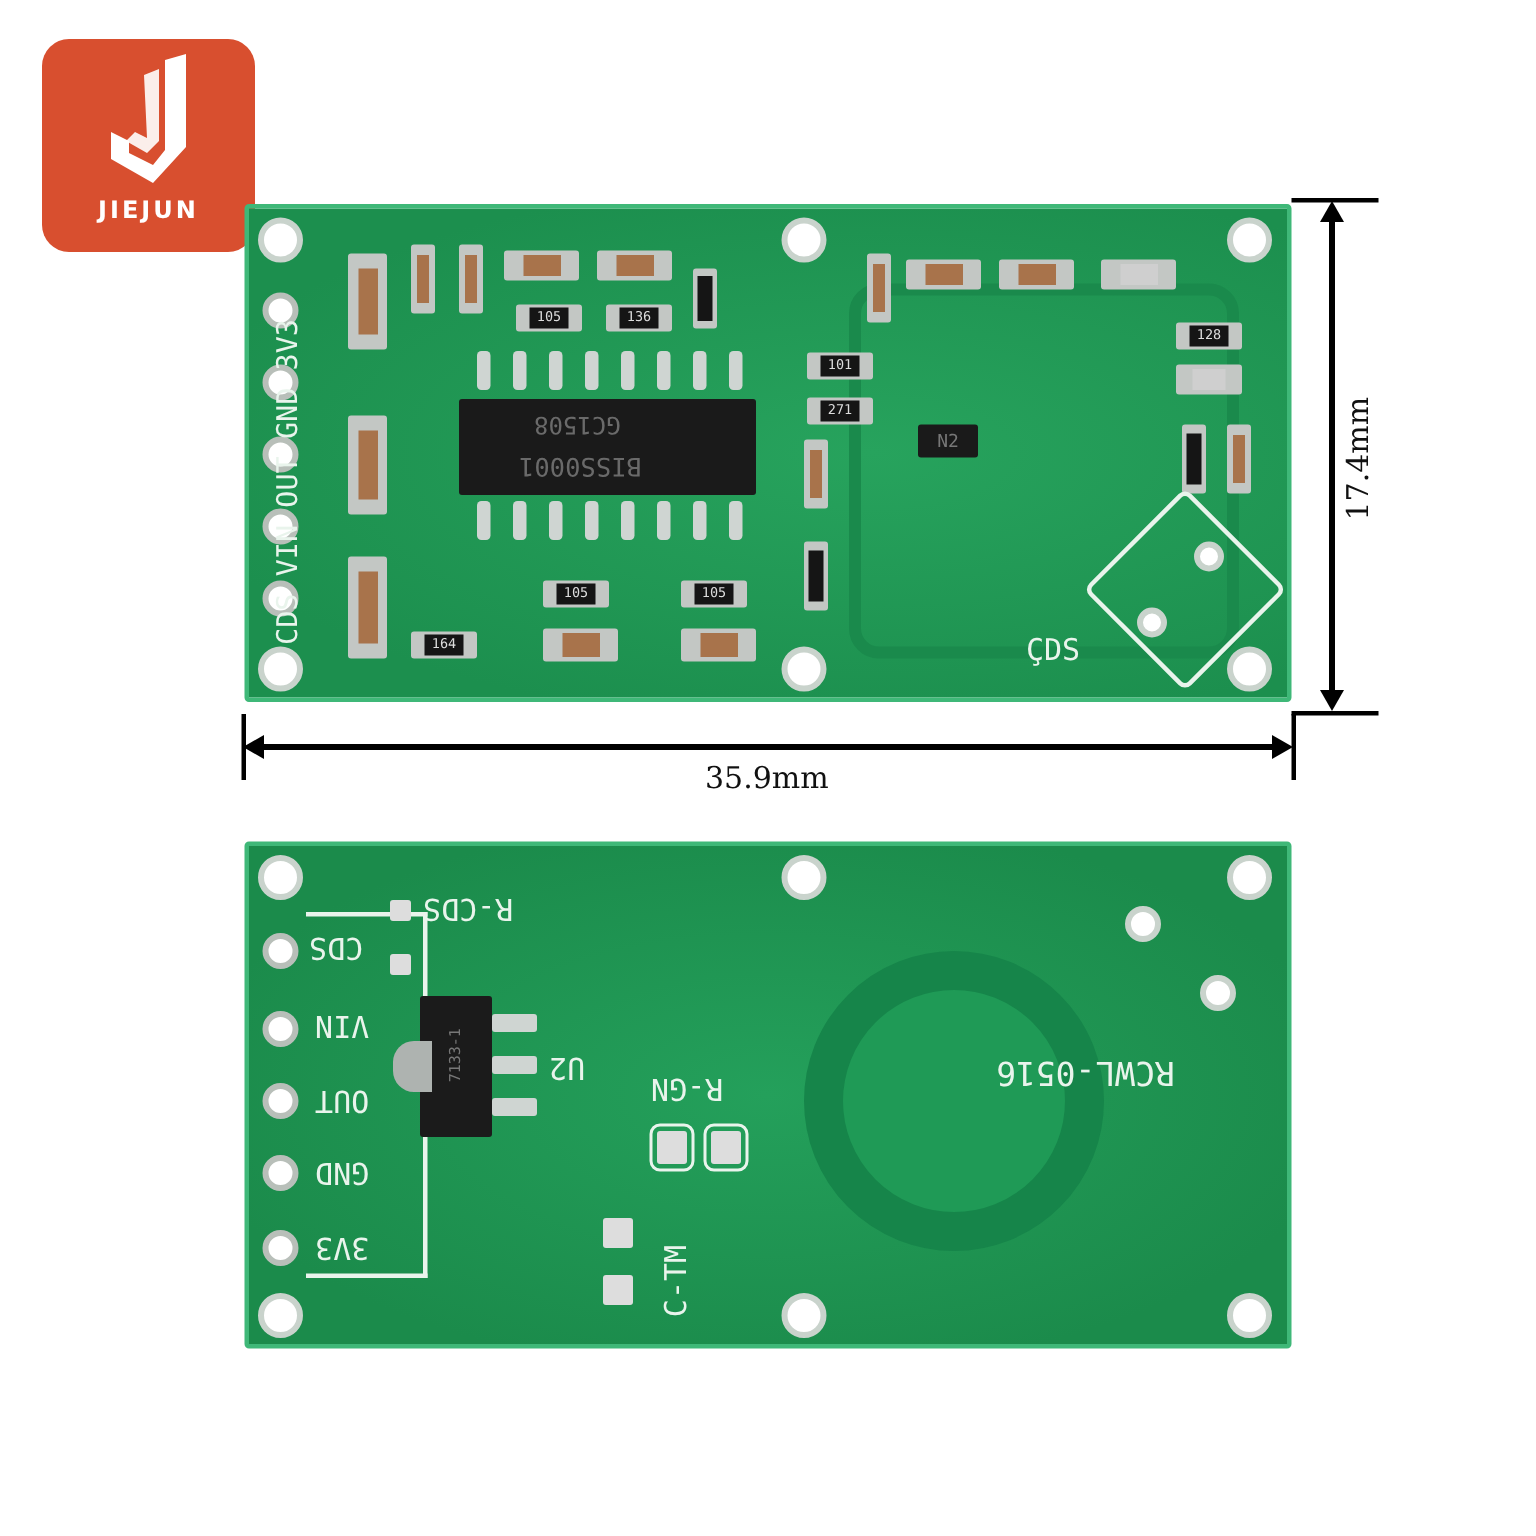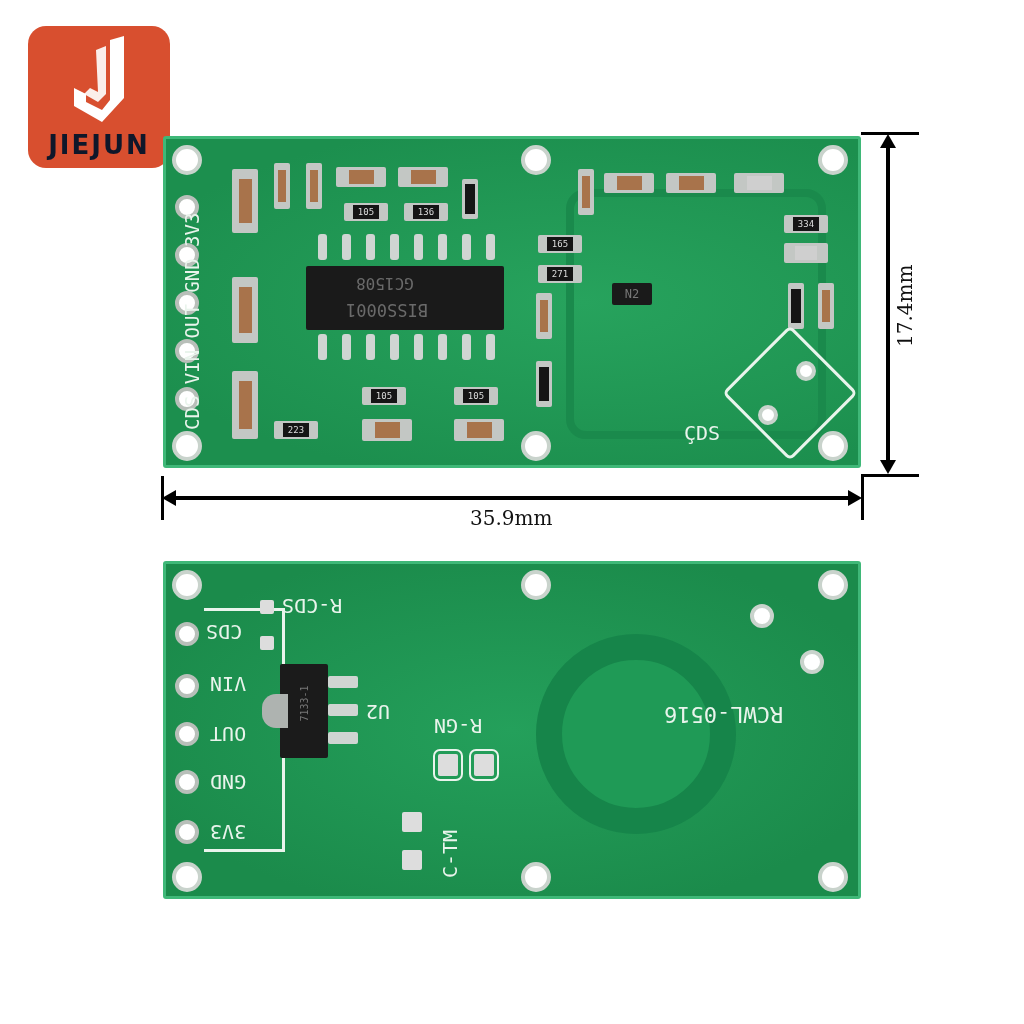--- a/index.html
+++ b/index.html
@@ -1,21 +1,21 @@
 <!DOCTYPE html>
 <html><head>
 <meta charset="utf-8">
 <style>
   html,body{margin:0;padding:0;background:#ffffff;}
   body{width:1024px;height:1024px;position:relative;overflow:hidden;font-family:"DejaVu Sans Mono",monospace;}
   .abs{position:absolute;}
   
   .logo{left:28px;top:26px;width:142px;height:142px;background:#d84f2f;border-radius:18px;}
   .logo .j{left:38px;top:10px;width:70px;height:90px;}
-  .logo .brand{left:0;top:104px;width:142px;text-align:center;color:#0f172a;font-family:"DejaVu Sans",sans-serif;font-size:26px;letter-spacing:2px;font-weight:bold;}
+  .logo .brand{left:0;top:104px;width:142px;text-align:center;color:#ffffff;font-family:"DejaVu Sans",sans-serif;font-size:16px;letter-spacing:2px;font-weight:bold;}
   
   .pcb{background:#1f9a55;border:3px solid #3fb878;box-sizing:border-box;border-radius:3px;}
   .pcb.top{left:163px;top:136px;width:698px;height:332px;background:radial-gradient(ellipse at 60% 50%,#27a35d 0%,#1c8f4e 80%);}
   .pcb.bot{left:163px;top:561px;width:698px;height:338px;background:radial-gradient(ellipse at 50% 50%,#24a05b 0%,#1b8b4b 80%);}
   .hole{width:30px;height:30px;border-radius:50%;background:#fff;border:4px solid #c9d3cc;box-sizing:border-box;}
   .pin{width:24px;height:24px;border-radius:50%;background:#fff;border:4px solid #b8bfb9;box-sizing:border-box;}
   .silk{color:#e9f4ec;font-size:20px;}
   .chip{background:#1a1a1a;border-radius:2px;}
   .leg{background:#cfd5d2;width:9px;height:26px;border-radius:3px;}
   .smd{background:#c3c7c4;border-radius:2px;}
@@ -102,38 +102,38 @@
       <div class="body"></div>
     </div>
   <div class="abs smd" style="left:108px;top:24px;width:16px;height:46px">
       <div class="body"></div>
     </div>
   <div class="abs smd" style="left:140px;top:24px;width:16px;height:46px">
       <div class="body"></div>
     </div>
 
   <div class="abs res" style="left:108px;top:282px;width:44px;height:18px">
-      <div class="body">223</div>
+      <div class="body">164</div>
     </div>
   <div class="abs res" style="left:196px;top:248px;width:44px;height:18px">
       <div class="body">105</div>
     </div>
   <div class="abs res" style="left:288px;top:248px;width:44px;height:18px">
       <div class="body">105</div>
     </div>
   <div class="abs smd" style="left:196px;top:280px;width:50px;height:22px">
       <div class="body"></div>
     </div>
   <div class="abs smd" style="left:288px;top:280px;width:50px;height:22px">
       <div class="body"></div>
     </div>
 
   <div class="abs trace" style="left:400px;top:50px;width:260px;height:250px;border-color:#1a8a4c"></div>
   <div class="abs res" style="left:372px;top:96px;width:44px;height:18px">
-      <div class="body">165</div>
+      <div class="body">101</div>
     </div>
   <div class="abs res" style="left:372px;top:126px;width:44px;height:18px">
       <div class="body">271</div>
     </div>
   <div class="abs smd" style="left:370px;top:154px;width:16px;height:46px">
       <div class="body"></div>
     </div>
   <div class="abs res" style="left:370px;top:222px;width:16px;height:46px">
       <div class="body"></div>
     </div>
@@ -146,21 +146,21 @@
   <div class="abs smd" style="left:500px;top:34px;width:50px;height:20px">
       <div class="body"></div>
     </div>
   <div class="abs smd" style="left:568px;top:34px;width:50px;height:20px">
       <div class="body" style="background:#cfcfcf"></div>
     </div>
 
   <div class="abs chip" style="left:446px;top:144px;width:40px;height:22px;color:#777;font-size:12px;text-align:center;line-height:22px">N2</div>
 
   <div class="abs res" style="left:618px;top:76px;width:44px;height:18px">
-      <div class="body">334</div>
+      <div class="body">128</div>
     </div>
   <div class="abs smd" style="left:618px;top:104px;width:44px;height:20px">
       <div class="body" style="background:#cfcfcf"></div>
     </div>
   <div class="abs res" style="left:622px;top:144px;width:16px;height:46px">
       <div class="body"></div>
     </div>
   <div class="abs smd" style="left:652px;top:144px;width:16px;height:46px">
       <div class="body"></div>
     </div>

